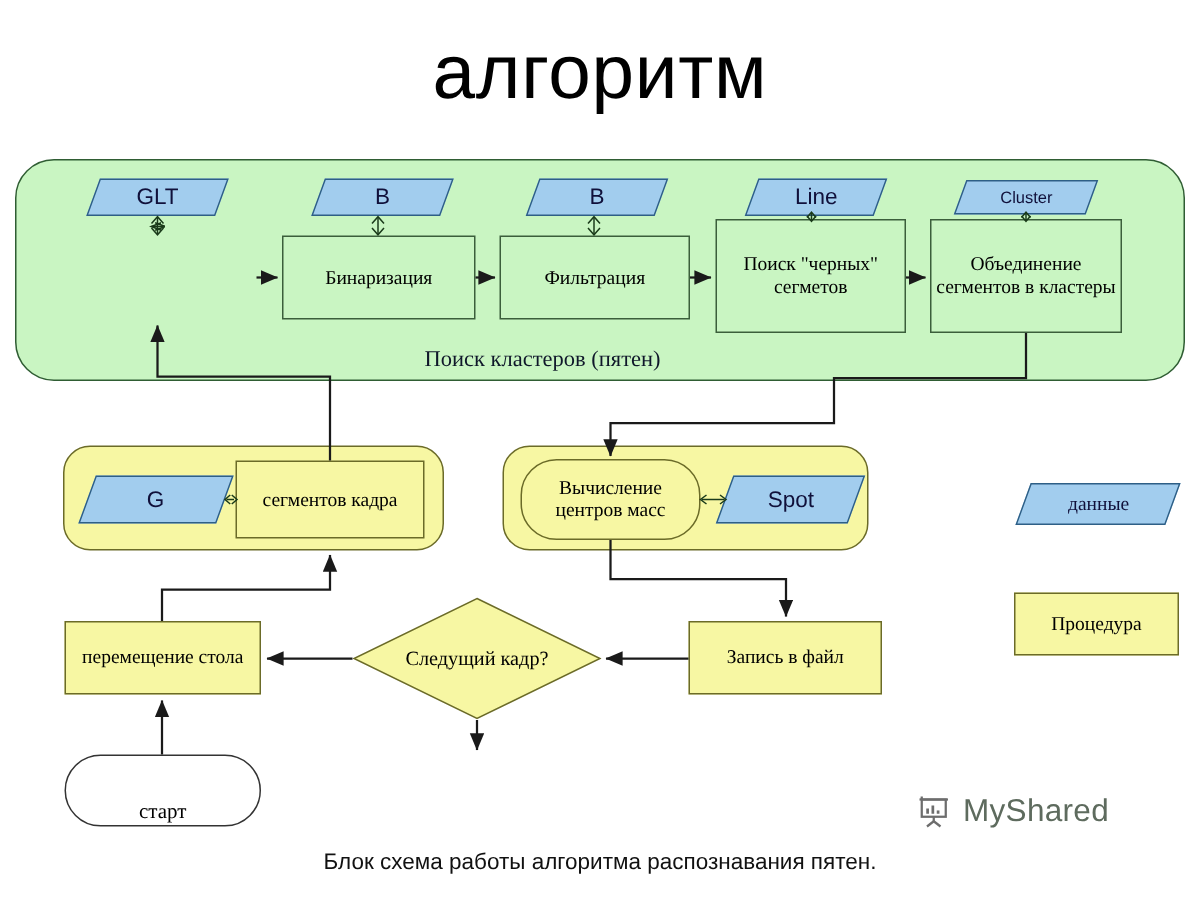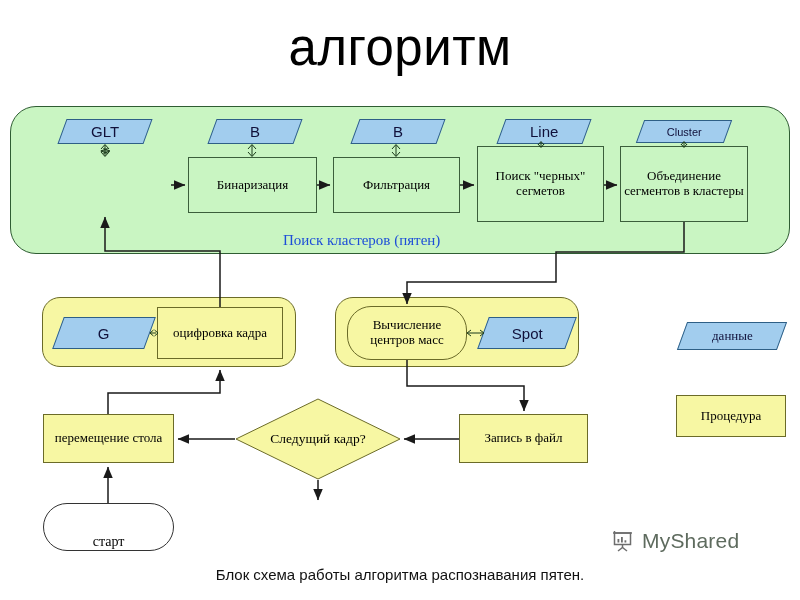--- a/index.html
+++ b/index.html
@@ -46,21 +46,21 @@
     background: #c9f5c2;
   }
   .group.yellow {
     background: #f7f7a3;
     border-color: #6b6b28;
     border-radius: 18px;
   }
   .group-label {
     position: absolute;
     font-size: 15px;
-    color: #1d4ed8;
+    color: #0f172a;
     white-space: nowrap;
   }
 
   
   .proc {
     position: absolute;
     box-sizing: border-box;
     border: 1px solid #4a6b4a;
     display: flex;
     align-items: center;
@@ -201,21 +201,21 @@
   </div>
   <div class="proc on-green" style="left:620px; top:146px; width:128px; height:76px;">
     <span>Объединение сегментов в кластеры</span>
   </div>
 
   <div class="group yellow" style="left:42px; top:297px; width:254px; height:70px;"></div>
   <div class="data-shape" style="left:58px; top:317px; width:92px; height:32px;">
     <span>G</span>
   </div>
   <div class="proc on-yellow" style="left:157px; top:307px; width:126px; height:52px;">
-    <span>оцифровка кадра</span>
+    <span>сегментов кадра</span>
   </div>
 
   <div class="group yellow" style="left:335px; top:297px; width:244px; height:70px;"></div>
   <div class="proc on-yellow" style="left:347px; top:306px; width:120px; height:54px;border-radius:24px;">
     <span>Вычисление центров масс</span>
   </div>
   <div class="data-shape" style="left:483px; top:317px; width:88px; height:32px;">
     <span>Spot</span>
   </div>
 

